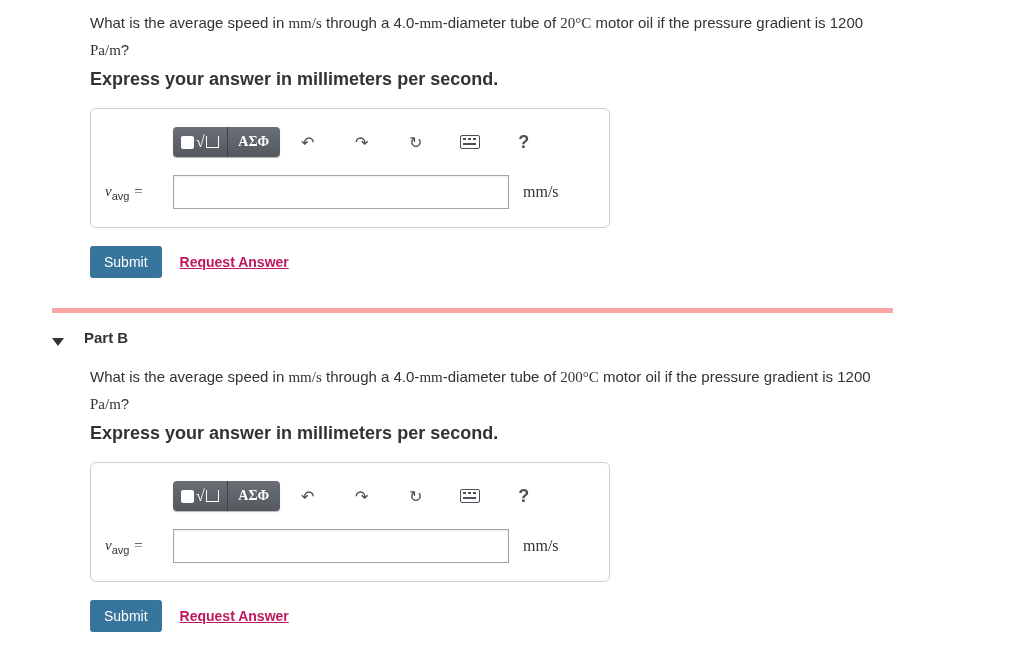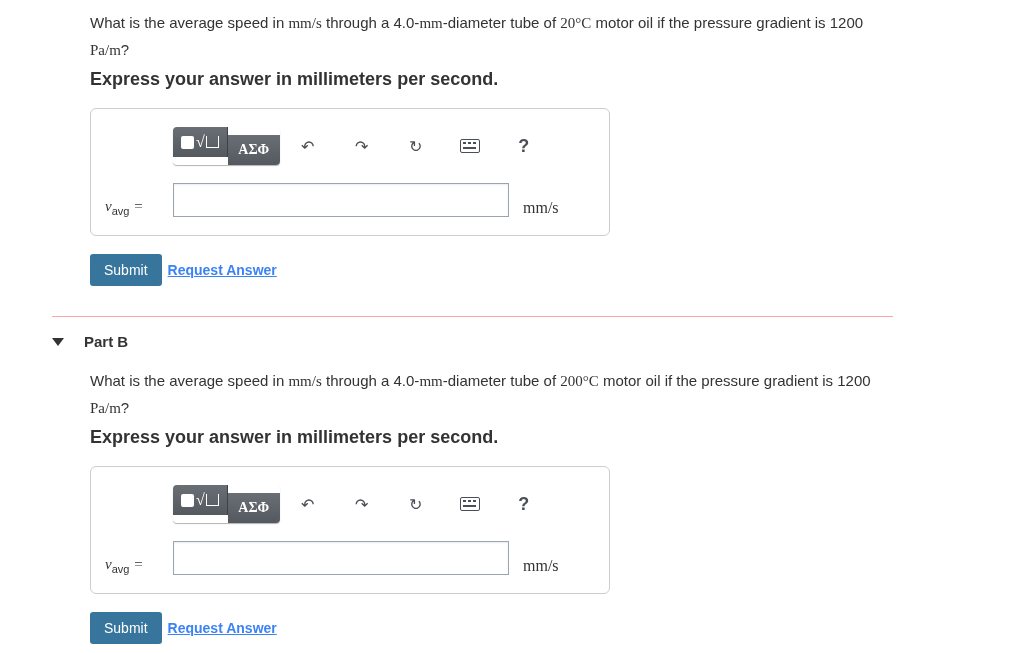--- a/index.html
+++ b/index.html
@@ -60,30 +60,30 @@
     font-size: 14px;
     user-select: none;
   }
   .tb-dark {
     background: linear-gradient(#6a6f75, #54595f);
     color: #fff;
     font-weight: bold;
     font-family: 'Times New Roman', serif;
     border-right: 1px solid #3e4248;
   }
-  .tb-dark:last-child { border-right: none; margin-top: 8px; }
+  .tb-dark:last-child { border-right: none; }
   .tb-icon {
     color: #4a4f55;
     width: 30px;
     font-size: 16px;
   }
   .tb-icon.q { font-weight: bold; font-size: 18px; }
   .input-row {
     display: flex;
-    align-items: flex-end;
+    align-items: center;
   }
   .var-label {
     font-style: italic;
     font-family: Georgia, 'Times New Roman', serif;
     font-size: 15px;
     width: 68px;
     white-space: nowrap;
   }
   .var-label sub { font-size: 11px; font-style: normal; font-family: Arial, sans-serif;}
   .answer-input {
@@ -97,44 +97,44 @@
     box-shadow: inset 0 1px 2px rgba(0,0,0,0.08);
   }
   .unit {
     margin-left: 14px;
     font-family: Georgia, 'Times New Roman', serif;
     font-size: 16px;
   }
   .submit-row {
     display: flex;
     align-items: center;
-    gap: 6px;
+    gap: 18px;
     margin-bottom: 30px;
   }
   .submit-btn {
     background: #37759c;
     color: #fff;
     border: none;
     border-radius: 3px;
     padding: 8px 14px;
     font-size: 14px;
     cursor: pointer;
   }
   .request-link {
-    color: #3b82f6;
+    color: #be185d;
     font-weight: bold;
     text-decoration: underline;
     font-size: 14px;
     cursor: pointer;
   }
   .part-header-row {
     display: flex;
-    align-items: center;
+    align-items: flex-end;
     padding: 16px 0 18px 0;
-    border-top: 1px solid #fca5a5;
+    border-top: 5px solid #fca5a5;
     margin-top: 6px;
     margin-left: -38px;
   }
   .chevron {
     width: 0; height: 0;
     border-left: 6px solid transparent;
     border-right: 6px solid transparent;
     border-top: 8px solid #333;
     margin-right: 20px;
   }

